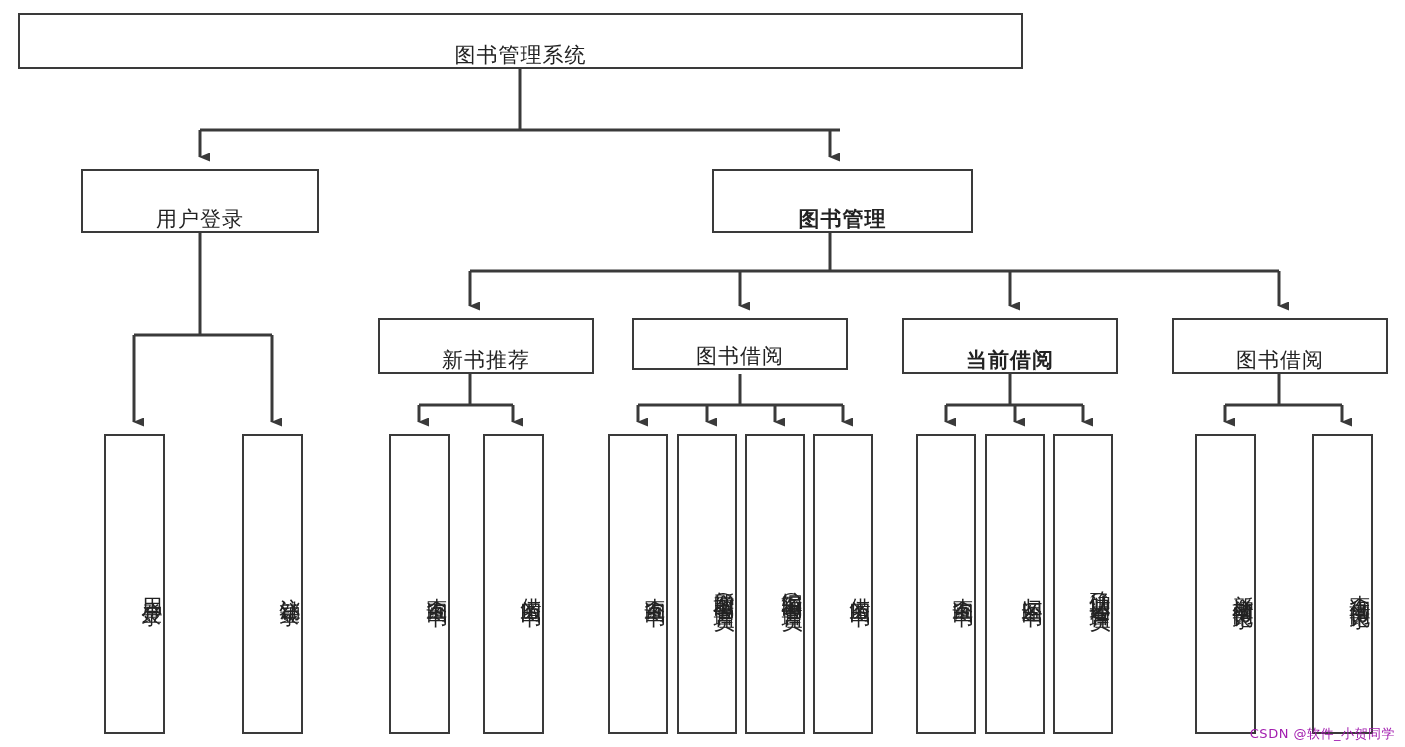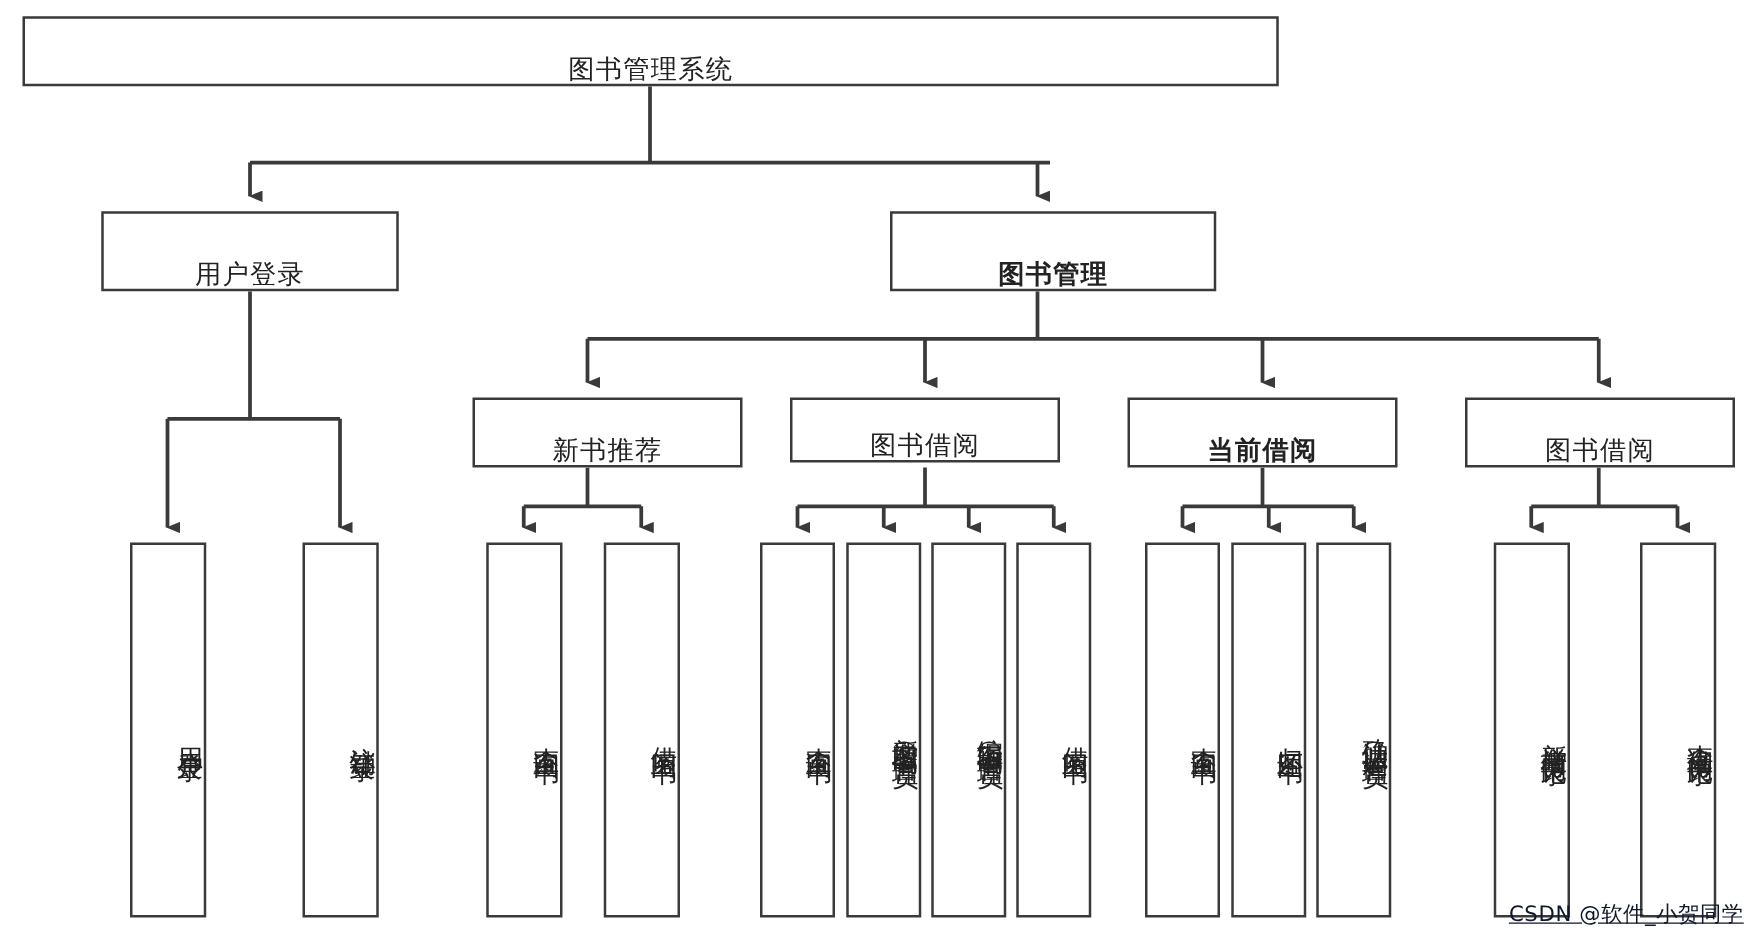--- a/index.html
+++ b/index.html
@@ -56,26 +56,25 @@
     display: block;
     white-space: nowrap;
   }
   .node-box.vertical .node-label {
     text-align: center;
   }
   #watermark {
     position: absolute;
     right: 10px;
     bottom: 4px;
-    font-size: 17px;
-    color: #0f172a;
+    font-size: 13px;
+    color: #a21caf;
     white-space: nowrap;
     user-select: none;
     letter-spacing: 0.5px;
-    text-decoration: underline;
   }
 </style>
 </head>
 <body>
 
 <div id="diagram-root">
 
   <svg id="diagram-svg" viewBox="0 0 1405 747" xmlns="http://www.w3.org/2000/svg">
     <defs>
       <marker id="arrowhead" markerWidth="9" markerHeight="11" refX="4.5" refY="10" orient="auto" markerUnits="userSpaceOnUse">

